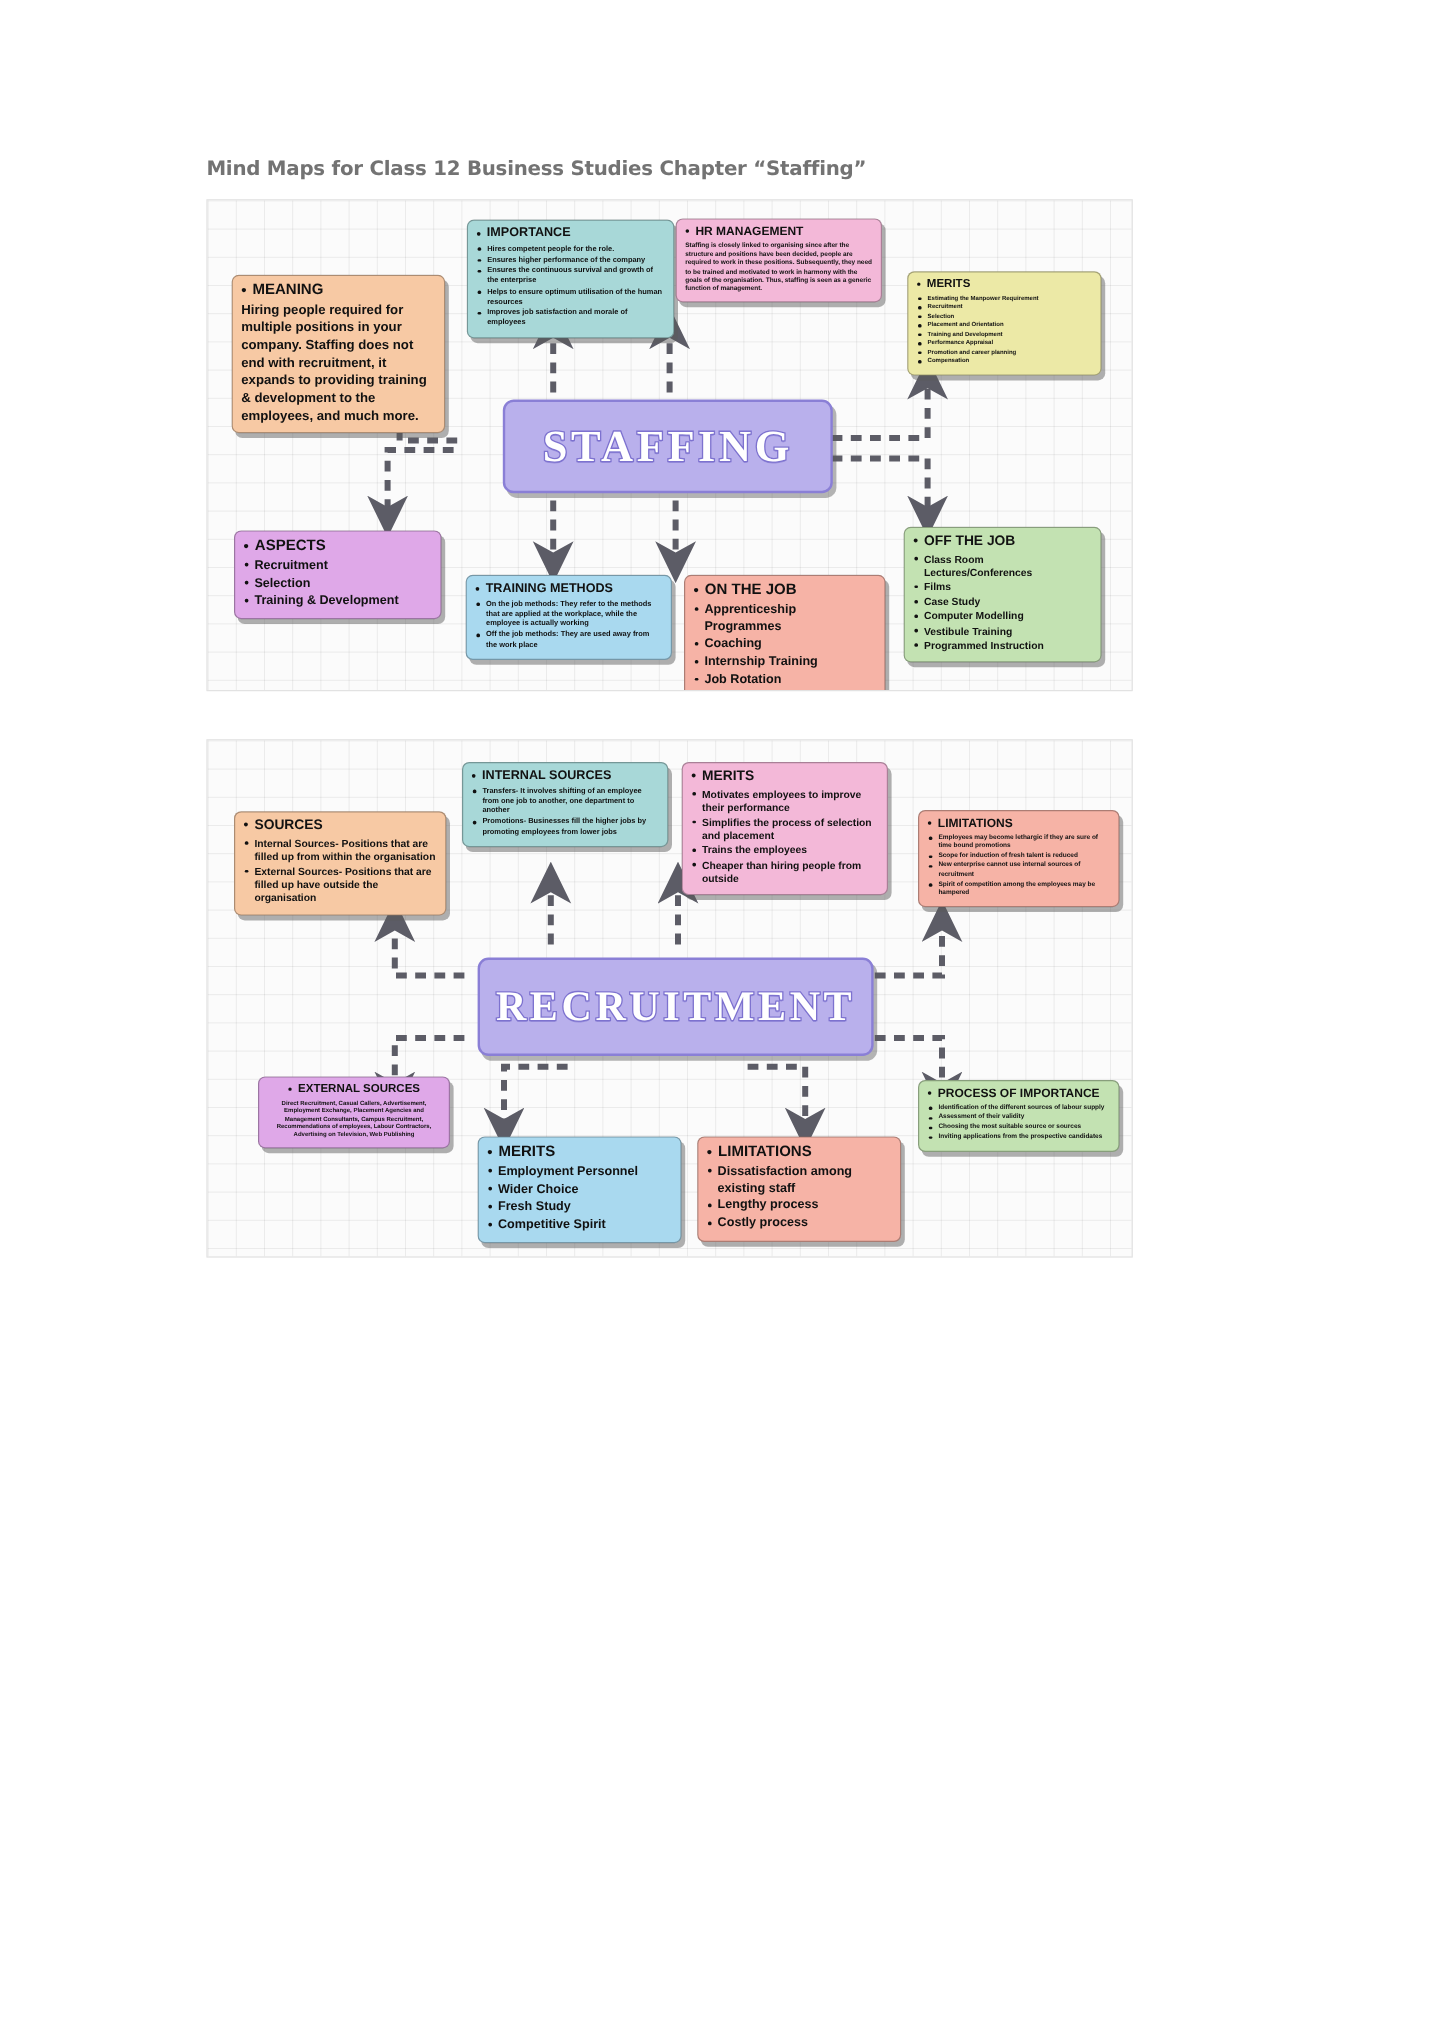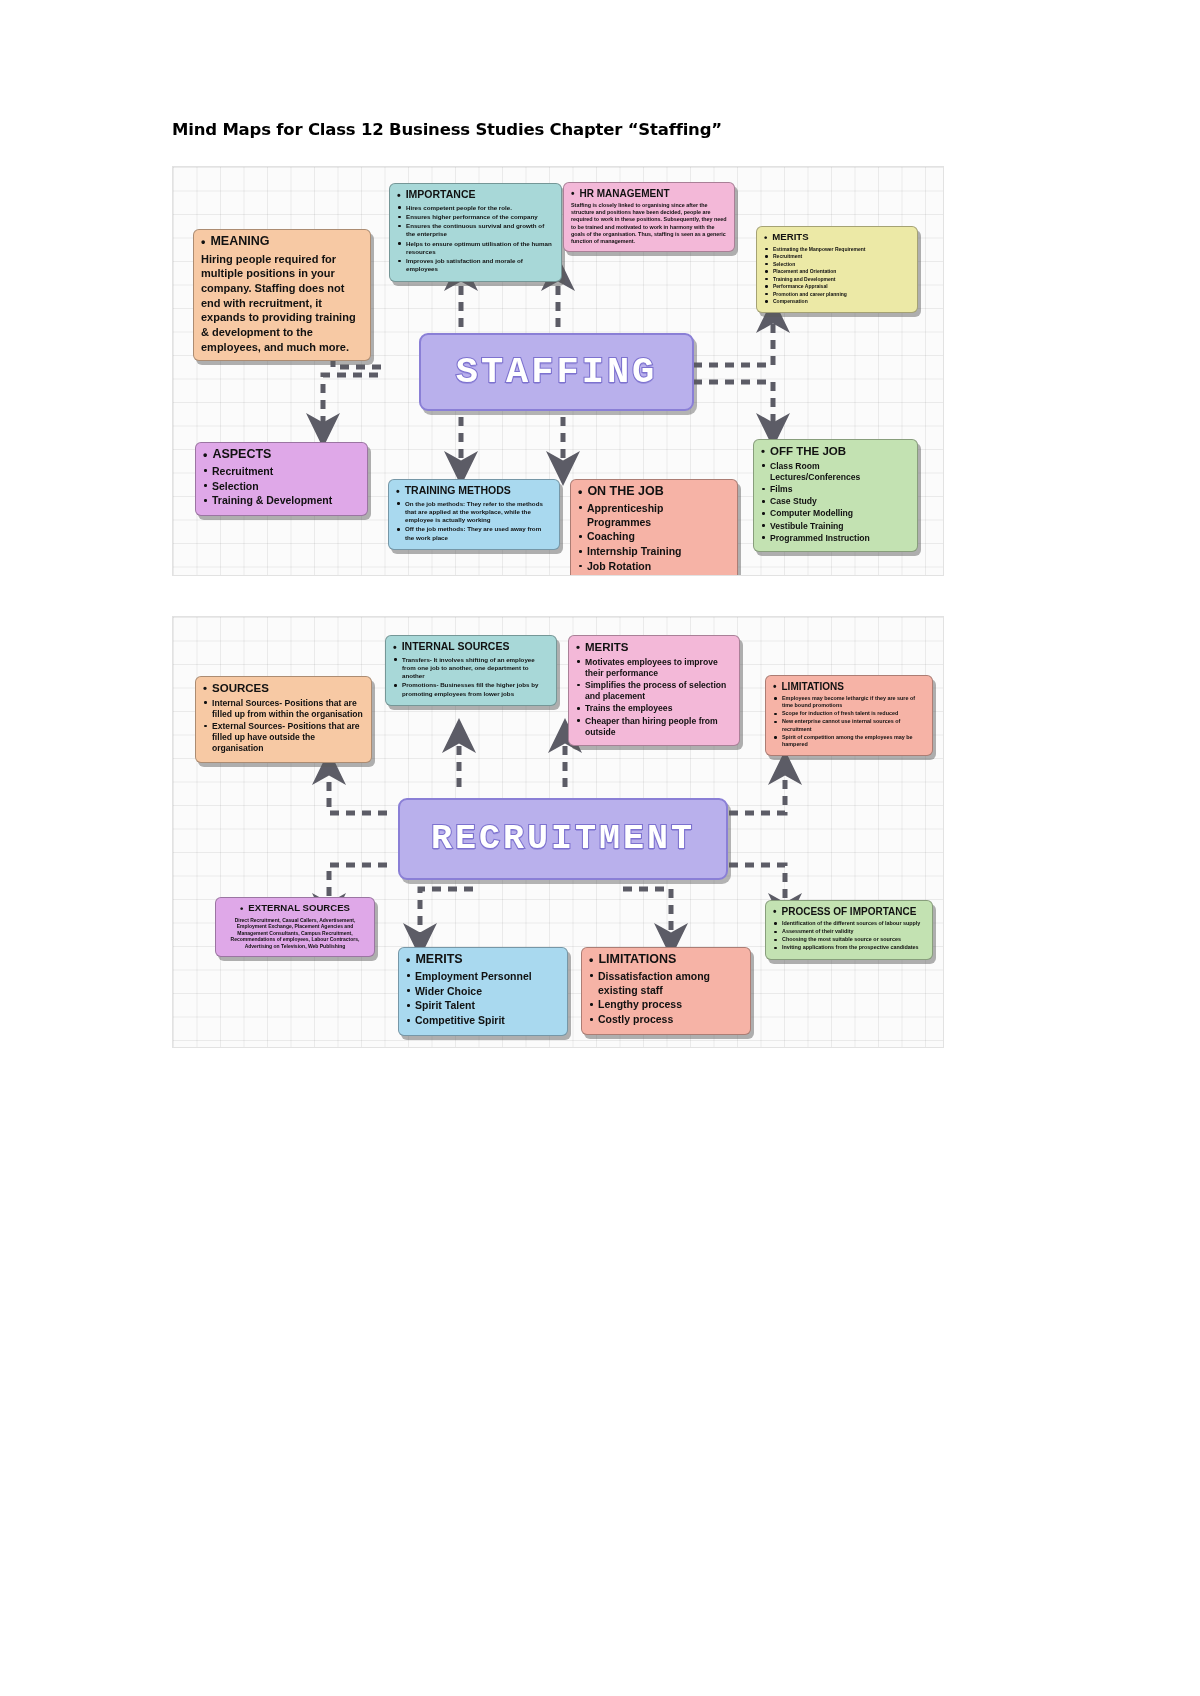--- a/index.html
+++ b/index.html
@@ -5,23 +5,23 @@
   html,body{margin:0;padding:0;background:#ffffff;}
   body{
     width:1200px;height:1696px;
     font-family:"Liberation Sans", sans-serif;
     -webkit-font-smoothing:antialiased;
     position:relative;
   }
   .page{position:absolute;left:0;top:0;width:1200px;height:1696px;}
 
   .doc-title{
-    position:absolute;left:172px;top:120px;
+    position:absolute;left:172px;top:131px;
     font-family:"DejaVu Sans", sans-serif;
-    font-weight:bold;font-size:16.5px;color:#000000;
+    font-weight:bold;font-size:16.5px;color:#737373;
     letter-spacing:-0.2px;white-space:nowrap;
   }
 
   
   .map{
     position:absolute;
     background-color:#fbfbfb;
     background-image:
       linear-gradient(to right, rgba(0,0,0,0.065) 1px, transparent 1px),
       linear-gradient(to bottom, rgba(0,0,0,0.065) 1px, transparent 1px);
@@ -91,21 +91,21 @@
   .central{
     position:absolute;
     box-sizing:border-box;
     background:#b9b0ec;
     border:2px solid #8a7fd6;
     border-radius:9px;
     box-shadow:3px 4px 0 rgba(90,90,90,0.45);
     display:flex;align-items:center;justify-content:center;
   }
   .central span{
-    font-family:Liberation Mono, monospace;
+    font-family:Liberation Serif, serif;
     font-weight:bold;
     color:#ffffff;
     letter-spacing:3px;
     -webkit-text-stroke:2.2px #7d72cf;
     paint-order:stroke fill;
     text-shadow:0 2px 0 rgba(125,114,207,0.55);
   }
 
   
   .arrow{position:absolute;}
@@ -338,21 +338,21 @@
     </div>
 
     <div class="node t-lg" id="n-emerits" style="left:225px;top:330px;width:170px;background:#a9d9ef;">
       <div class="head">
         <span class="dot">•</span>
         <span>MERITS</span>
       </div>
       <ul>
         <li>Employment Personnel</li>
         <li>Wider Choice</li>
-        <li>Spirit Talent</li>
+        <li>Fresh Study</li>
         <li>Competitive Spirit</li>
       </ul>
     </div>
 
     <div class="node t-lg" id="n-elimits" style="left:408px;top:330px;width:170px;background:#f6b3a6;">
       <div class="head">
         <span class="dot">•</span>
         <span>LIMITATIONS</span>
       </div>
       <ul>

